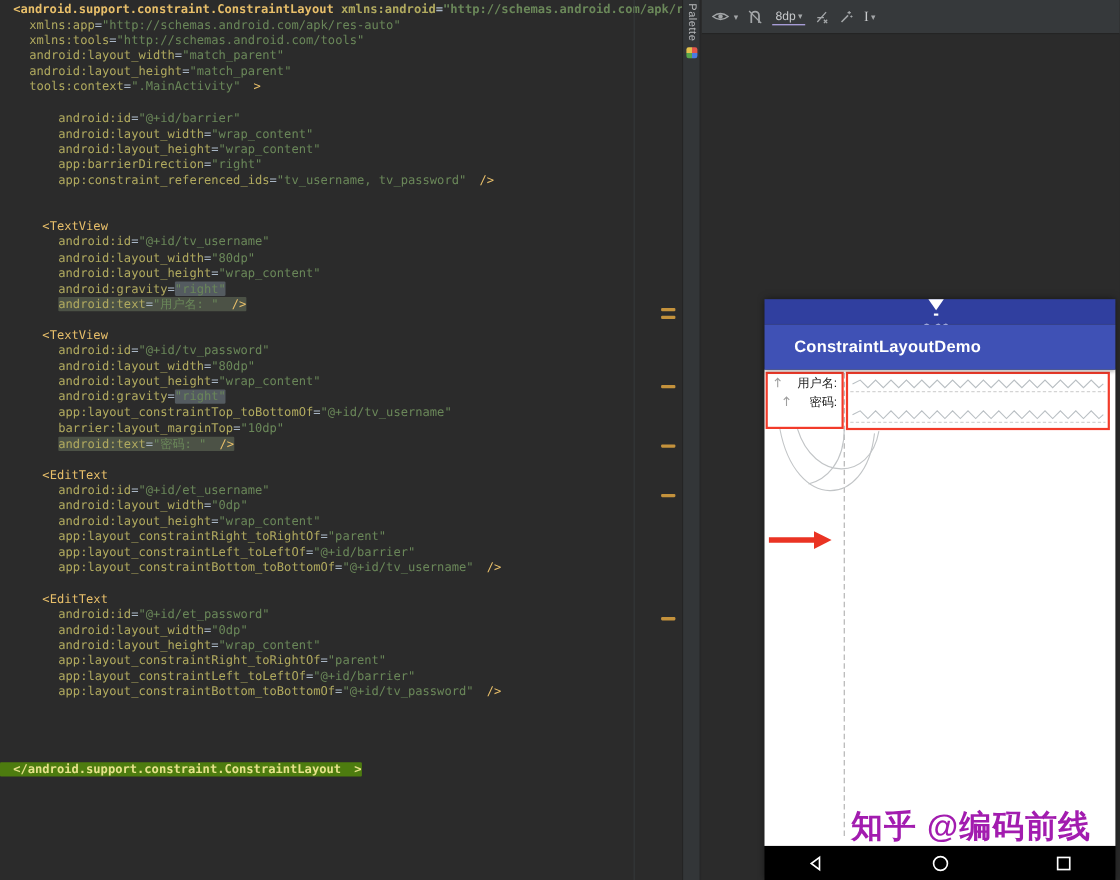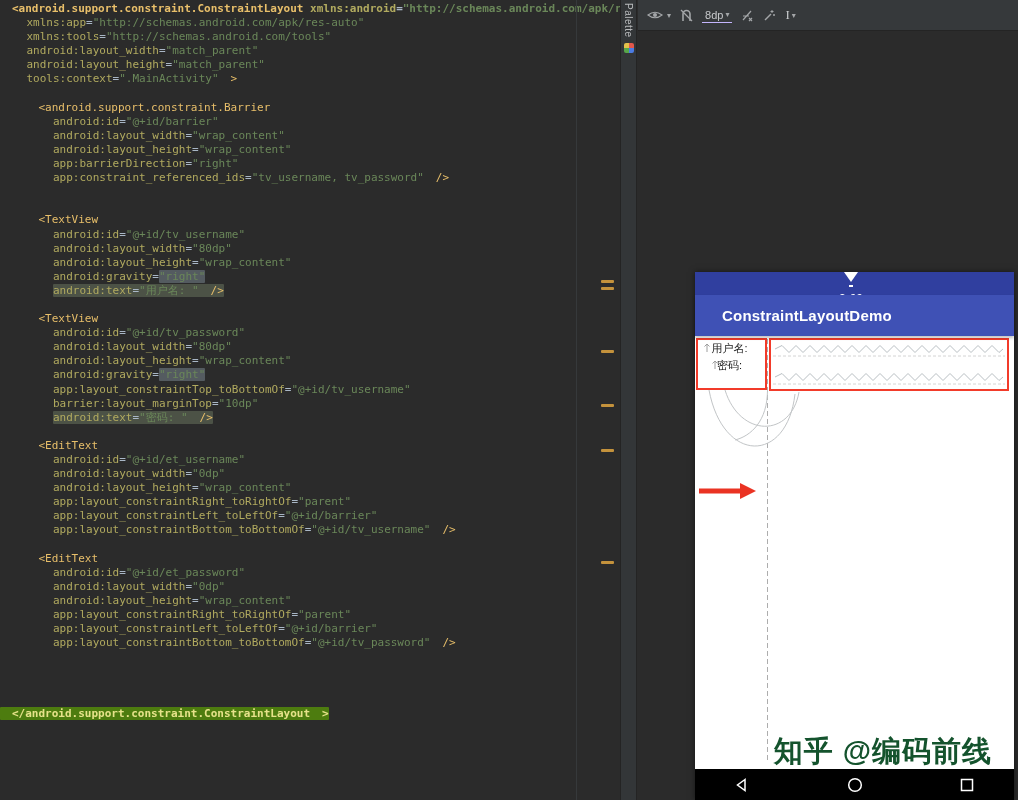--- a/index.html
+++ b/index.html
@@ -50,41 +50,40 @@
   .p-content{position:relative;height:433px;background:#ffffff;overflow:hidden;}
   .overlay{position:absolute;left:0;top:0;}
   .selbox{fill:none;stroke:#f23b2a;stroke-width:2;}
   .barrier{stroke:#adadad;stroke-width:1;stroke-dasharray:5 3;}
   .arc{fill:none;stroke:#c2c5c7;stroke-width:1;}
   .zigzag{fill:none;stroke:#b9bfc3;stroke-width:1;}
   .etline{stroke:#d4d4d4;stroke-width:1;stroke-dasharray:3 2;}
   .carrow{fill:none;stroke:#9e9e9e;stroke-width:1;}
   .red-arrow-line{stroke:#ea3323;stroke-width:5;}
   .red-arrow-head{fill:#ea3323;}
-  .lbl{position:absolute;left:3px;width:63px;text-align:center;font-size:11px;color:#1c1c1c;padding-right:20px;}
+  .lbl{position:absolute;left:3px;width:63px;text-align:right;font-size:11px;color:#1c1c1c;padding-right:20px;}
   .lbl-u{top:5px;}
   .lbl-p{top:22px;}
-  .watermark{position:absolute;right:22px;bottom:-3px;font-size:29px;font-weight:600;letter-spacing:1px;color:#14532d;white-space:nowrap;}
+  .watermark{position:absolute;right:22px;bottom:-3px;font-size:29px;font-weight:600;letter-spacing:1px;color:#a21caf;white-space:nowrap;}
   .p-nav{height:31px;background:#000;display:flex;align-items:center;justify-content:space-between;padding:0 38px;box-sizing:border-box;}
 </style>
 </head>
 <body>
 
 <div id="app">
 
   <div id="editor">
     <div>
         <div class="code-line b"><span class="tk-tag">&lt;android.support.constraint.ConstraintLayout</span> <span class="tk-attr">xmlns:android</span>=<span class="tk-str">"http://schemas.android.com/apk/res/android"</span></div>
         <div class="code-line">    <span class="tk-attr">xmlns:app</span>=<span class="tk-str">"http://schemas.android.com/apk/res-auto"</span></div>
         <div class="code-line">    <span class="tk-attr">xmlns:tools</span>=<span class="tk-str">"http://schemas.android.com/tools"</span></div>
         <div class="code-line">    <span class="tk-attr">android:layout_width</span>=<span class="tk-str">"match_parent"</span></div>
         <div class="code-line">    <span class="tk-attr">android:layout_height</span>=<span class="tk-str">"match_parent"</span></div>
         <div class="code-line">    <span class="tk-attr">tools:context</span>=<span class="tk-str">".MainActivity"</span><span class="tk-tag">&gt;</span></div>
         <div class="code-line"> </div>
-        <div class="code-line">    <span class="tk-tag">&lt;android.support.constraint.Barrier</span></div>
         <div class="code-line">        <span class="tk-attr">android:id</span>=<span class="tk-str">"@+id/barrier"</span></div>
         <div class="code-line">        <span class="tk-attr">android:layout_width</span>=<span class="tk-str">"wrap_content"</span></div>
         <div class="code-line">        <span class="tk-attr">android:layout_height</span>=<span class="tk-str">"wrap_content"</span></div>
         <div class="code-line">        <span class="tk-attr">app:barrierDirection</span>=<span class="tk-str">"right"</span></div>
         <div class="code-line">        <span class="tk-attr">app:constraint_referenced_ids</span>=<span class="tk-str">"tv_username, tv_password"</span><span class="tk-tag">/&gt;</span></div>
         <div class="code-line"> </div>
         <div class="code-line"> </div>
         <div class="code-line">    <span class="tk-tag">&lt;TextView</span></div>
         <div class="code-line">        <span class="tk-attr">android:id</span>=<span class="tk-str">"@+id/tv_username"</span></div>
         <div class="code-line">        <span class="tk-attr">android:layout_width</span>=<span class="tk-str">"80dp"</span></div>

